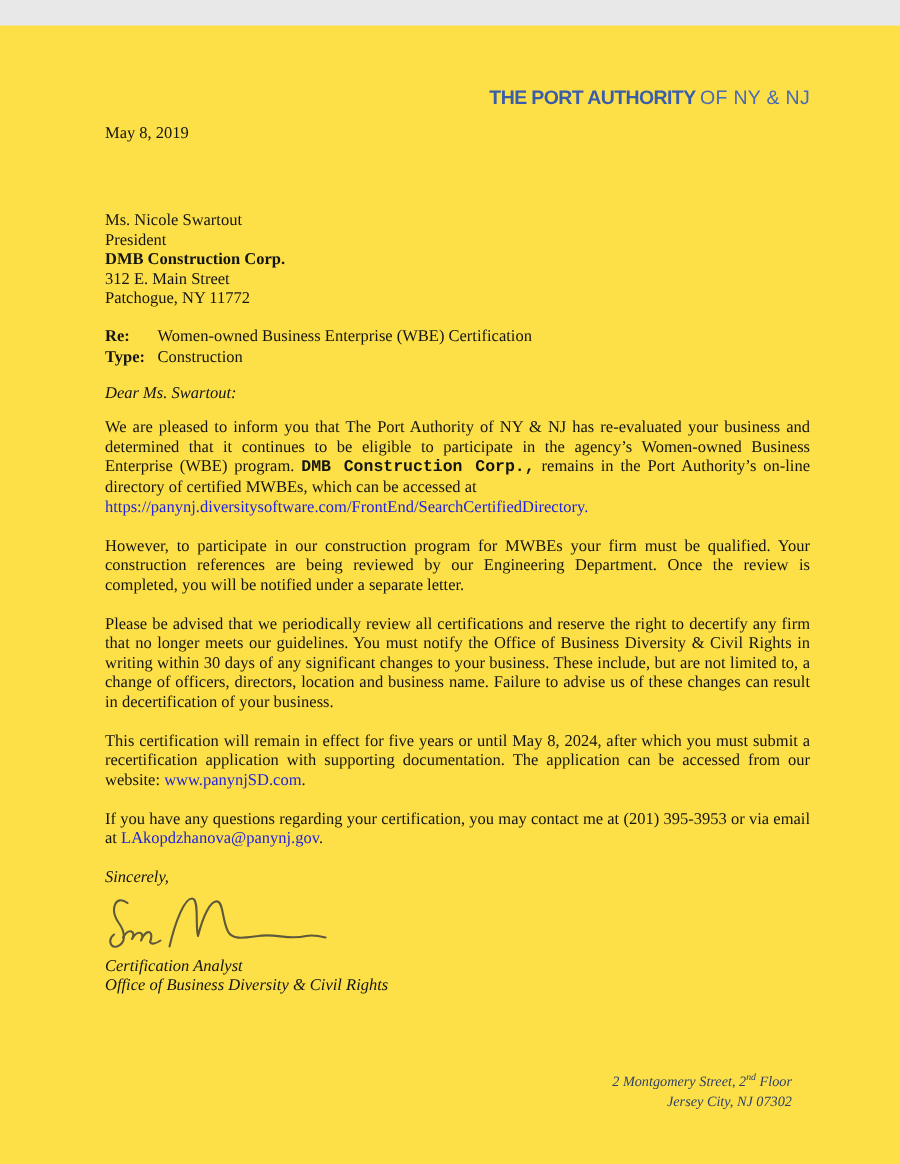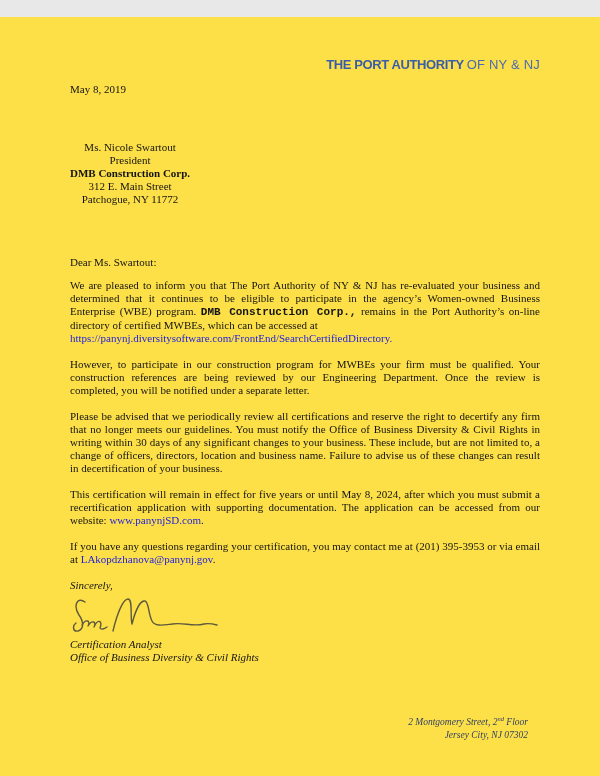--- a/index.html
+++ b/index.html
@@ -21,28 +21,28 @@
     font-size:13px;
     white-space:nowrap;
     color:#3a5da9;
   }
   .logo .logo-bold { font-weight:800; letter-spacing:-0.4px; }
   .logo .logo-light { font-weight:400; letter-spacing:0.2px; color:#4a6ab2; margin-left:3px; }
 
   .date { position:absolute; top:66px; left:70px; }
 
   .recipient { position:absolute; top:124px; left:70px; }
-  .recipient div { line-height:13px;text-align:center; }
+  .recipient div { line-height:13px; }
   .recipient .company { font-weight:bold; }
 
   .subject { position:absolute; top:201px; left:70px; }
   .subject .row { line-height:13.5px; }
   .subject .label { display:inline-block; width:35px; font-weight:bold; }
 
-  .salutation { position:absolute; top:239px; left:70px; }
+  .salutation { position:absolute; top:239px; left:70px;font-style:italic; }
 
   .body-text { position:absolute; top:262px; left:70px; width:470px; }
   .body-text p {
     margin:0 0 13px 0;
     text-align:justify;
     line-height:13px;
   }
   .body-text b { font-weight:bold;font-family:Liberation Mono, monospace; }
   a.doc-link { color:#2222dd; cursor:pointer; }
 
@@ -74,20 +74,28 @@
   <div class="date">May 8, 2019</div>
 
   <div class="recipient">
     <div>Ms. Nicole Swartout</div>
     <div>President</div>
     <div class="company">DMB Construction Corp.</div>
     <div>312 E. Main Street</div>
     <div>Patchogue, NY 11772</div>
   </div>
 
+  <div class="subject">
+    <div class="row">
+      <span class="label">Re:</span><span>Women-owned Business Enterprise (WBE) Certification</span>
+    </div>
+    <div class="row">
+      <span class="label">Type:</span><span>Construction</span>
+    </div>
+  </div>
 
   <div class="salutation">Dear Ms. Swartout:</div>
 
   <div class="body-text">
     <p><span>We are pleased to inform you that The Port Authority of NY &amp; NJ has re-evaluated your business and determined that it continues to be eligible to participate in the agency’s Women-owned Business Enterprise (WBE) program.  </span><b>DMB Construction Corp.,</b><span> remains in the Port Authority’s on-line directory of certified MWBEs, which can be accessed at</span><br>
       <a class="doc-link">https://panynj.diversitysoftware.com/FrontEnd/SearchCertifiedDirectory.</a></p>
     <p>However, to participate in our construction program for MWBEs your firm must be qualified.  Your construction references are being reviewed by our Engineering Department.  Once the review is completed, you will be notified under a separate letter.</p>
     <p>Please be advised that we periodically review all certifications and reserve the right to decertify any firm that no longer meets our guidelines.  You must notify the Office of Business Diversity &amp; Civil Rights in writing within 30 days of any significant changes to your business.  These include, but are not limited to, a change of officers, directors, location and business name.  Failure to advise us of these changes can result in decertification of your business.</p>
     <p><span>This certification will remain in effect for five years or until May 8, 2024, after which you must submit a recertification application with supporting documentation.  The application can be accessed from our website: </span><a class="doc-link">www.panynjSD.com</a><span>.</span></p>
     <p><span>If you have any questions regarding your certification, you may contact me at (201) 395-3953 or via email at </span><a class="doc-link">LAkopdzhanova@panynj.gov</a><span>.</span></p>

